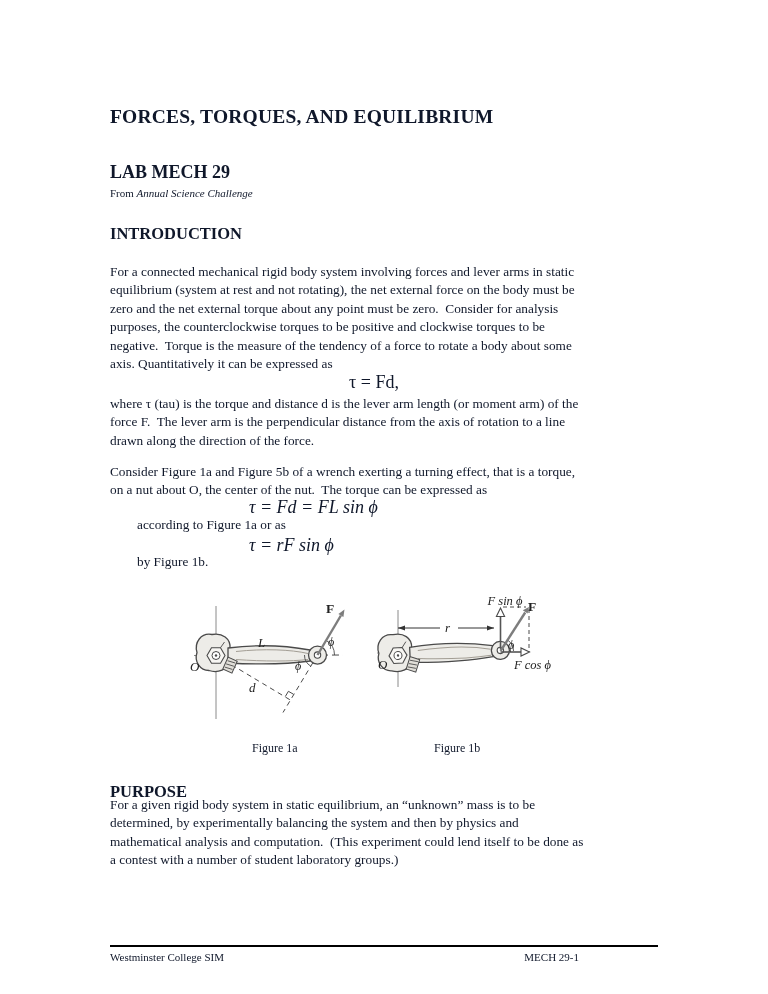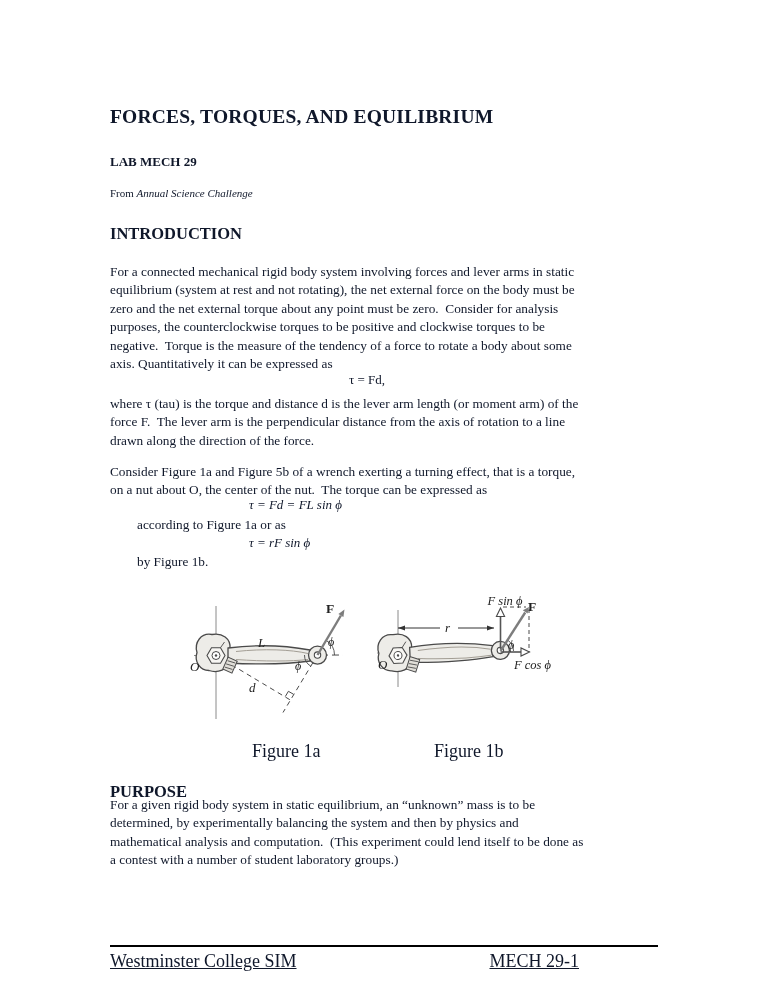--- a/index.html
+++ b/index.html
@@ -2,44 +2,44 @@
 <html><head>
 <meta charset="utf-8">
 <style>
   html,body{margin:0;padding:0;background:#fff;}
   .page{
     position:relative;width:689px;height:994px;background:#ffffff;overflow:hidden;
     font-family:"Liberation Serif","DejaVu Serif",serif;color:#0f172a;margin-top:18px;
   }
   .abs{position:absolute;}
   .doc-title{left:110px;top:88px;font-size:19.5px;font-weight:bold;letter-spacing:.2px;}
-  .lab-code{left:110px;top:136px;font-size:13px;font-weight:bold;}
+  .lab-code{left:110px;top:144px;font-size:18px;font-weight:bold;}
   .source-line{left:110px;top:169px;font-size:11px;}
   .source-line .it{font-style:italic;}
   .sect-head{font-size:16.5px;font-weight:bold;}
   .intro-head{left:110px;top:206px;text-align:center;}
   .purpose-head{left:110px;top:764px;}
   .para{font-size:13.3px;line-height:18.4px;white-space:pre-wrap;width:600px;}
   .p1{left:110px;top:245px;}
   .p2{left:110px;top:377px;}
   .p3{left:110px;top:445px;}
   .purpose-p{left:110px;top:778px;}
-  .eq{font-size:13px;}
+  .eq{font-size:18px;}
   .eq.italic{font-style:italic;}
   .eq1{left:349px;top:354px;}
   .eq2{left:249px;top:479px;}
   .eq3{left:249px;top:517px;}
   .eq-note{font-size:13.3px;}
   .note1{left:137px;top:499px;}
   .note2{left:137px;top:536px;}
-  .caption{font-size:18px;}
+  .caption{font-size:12px;}
   .cap1a{left:252px;top:723px;}
   .cap1b{left:434px;top:723px;}
   .footer-rule{left:110px;top:927px;width:548px;height:2px;background:#000;}
-  .footer-text{top:933px;font-size:18px;text-decoration:underline;}
+  .footer-text{top:933px;font-size:11px;}
   .footer-left{left:110px;}
   .footer-right{right:110px;}
   svg text{font-family:"Liberation Serif","DejaVu Serif",serif;fill:#222;}
   .fig-svg{position:absolute;}
   .fig1a{left:185px;top:570px;}
   .fig1b{left:372px;top:565px;}
   .lbl{font-size:13px;font-style:italic;}
   .lbl-bold{font-size:13.5px;font-weight:bold;font-style:normal;}
   .lbl-phi{font-size:12px;font-style:italic;}
   .lbl-vec{font-size:12.5px;font-style:italic;}

